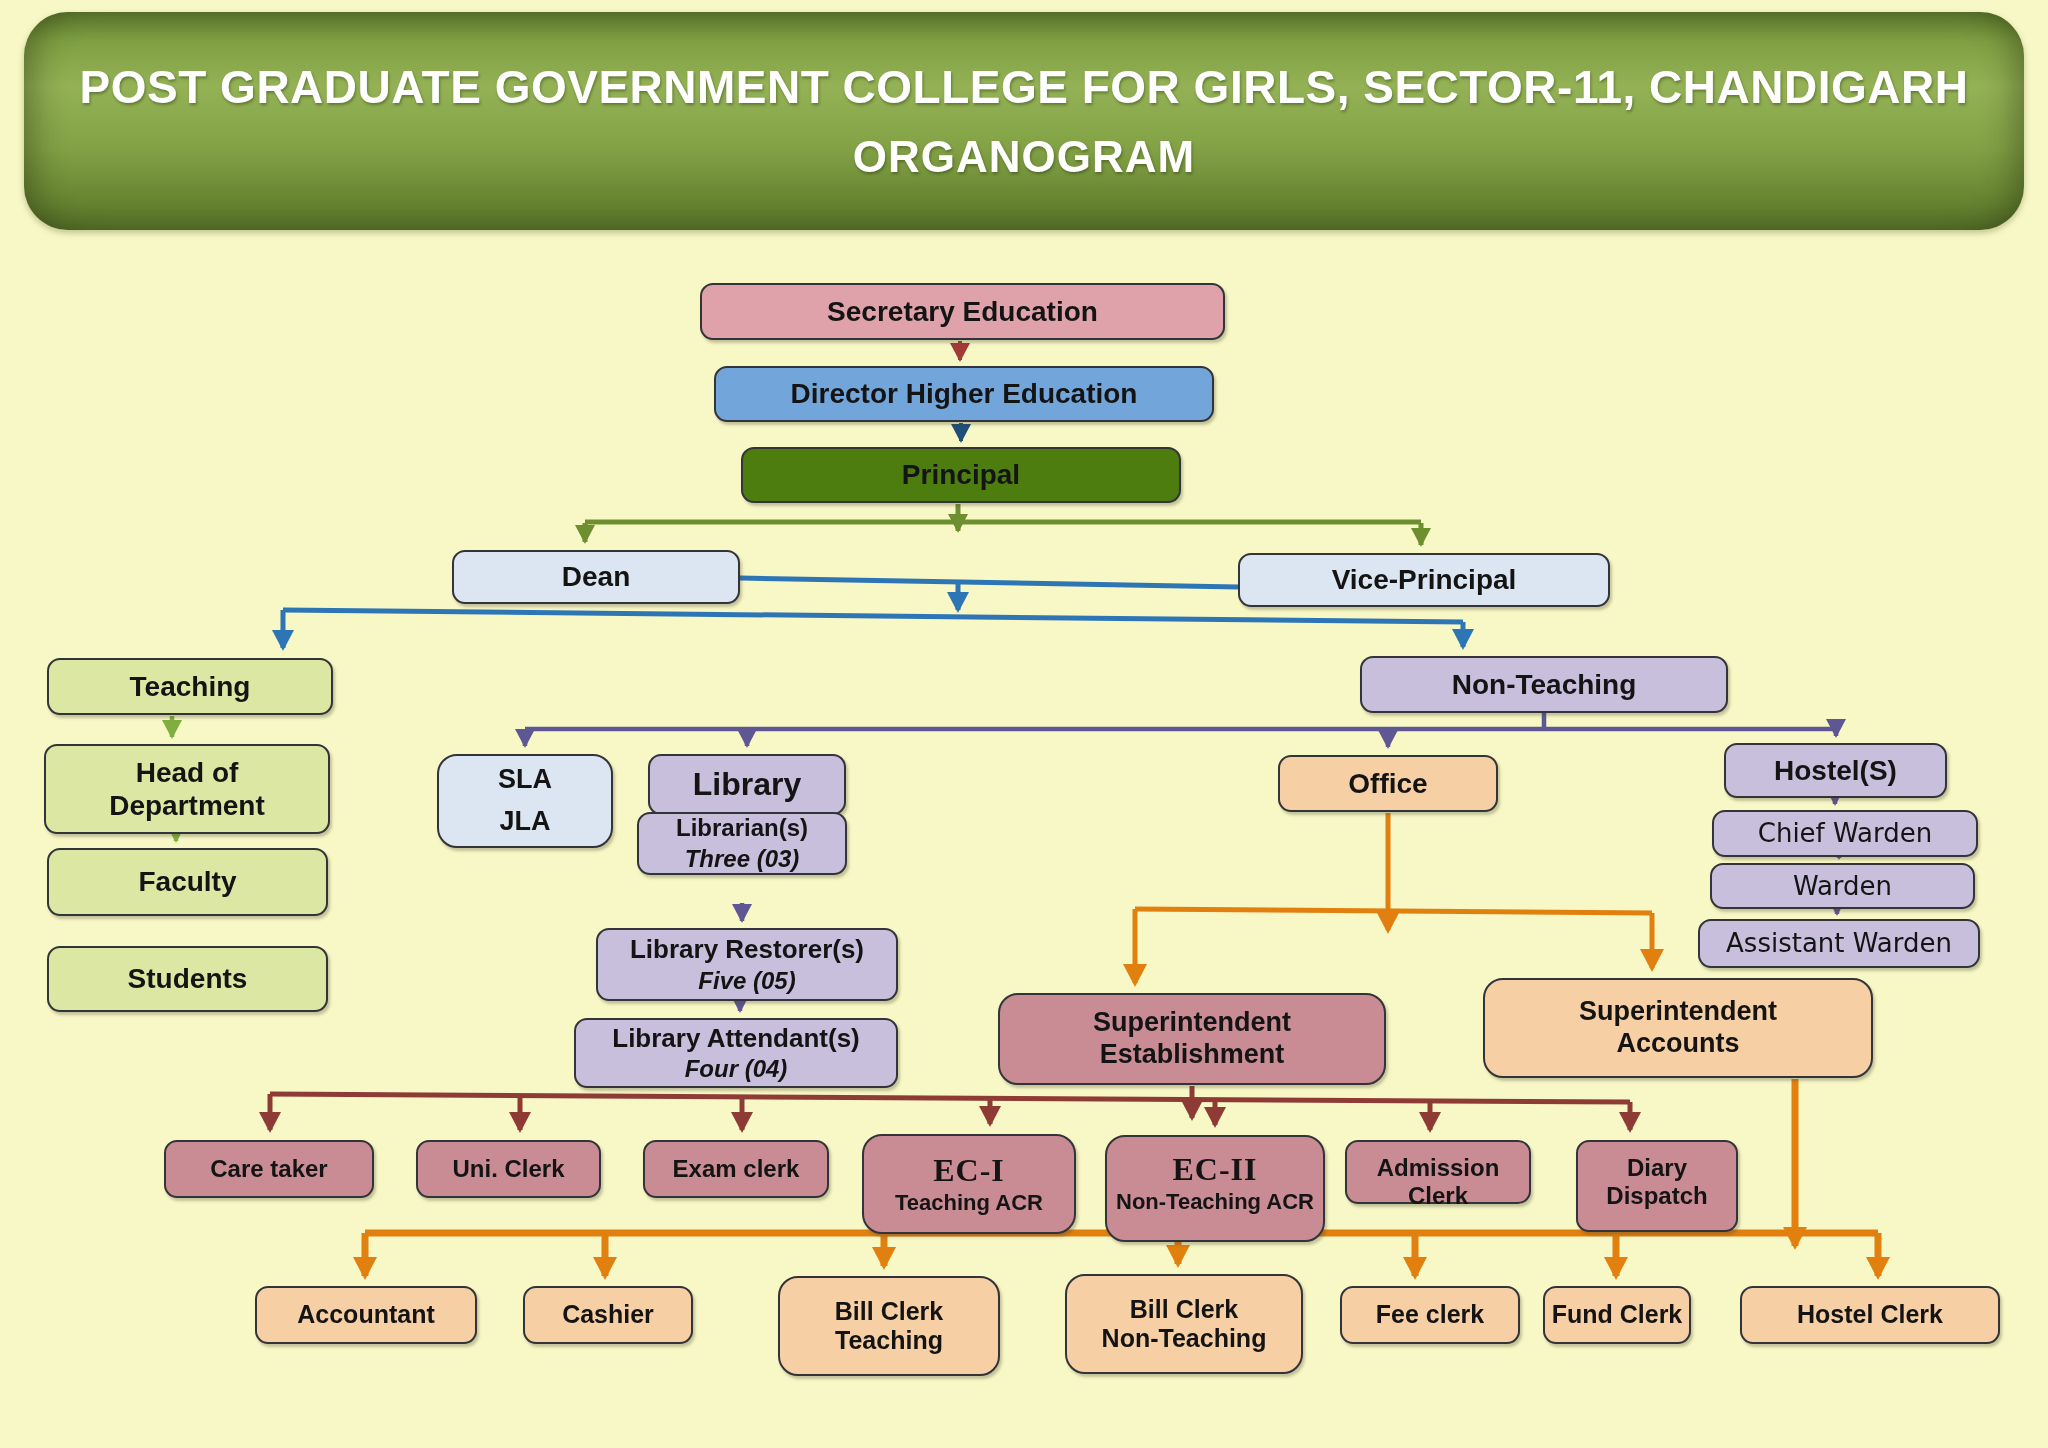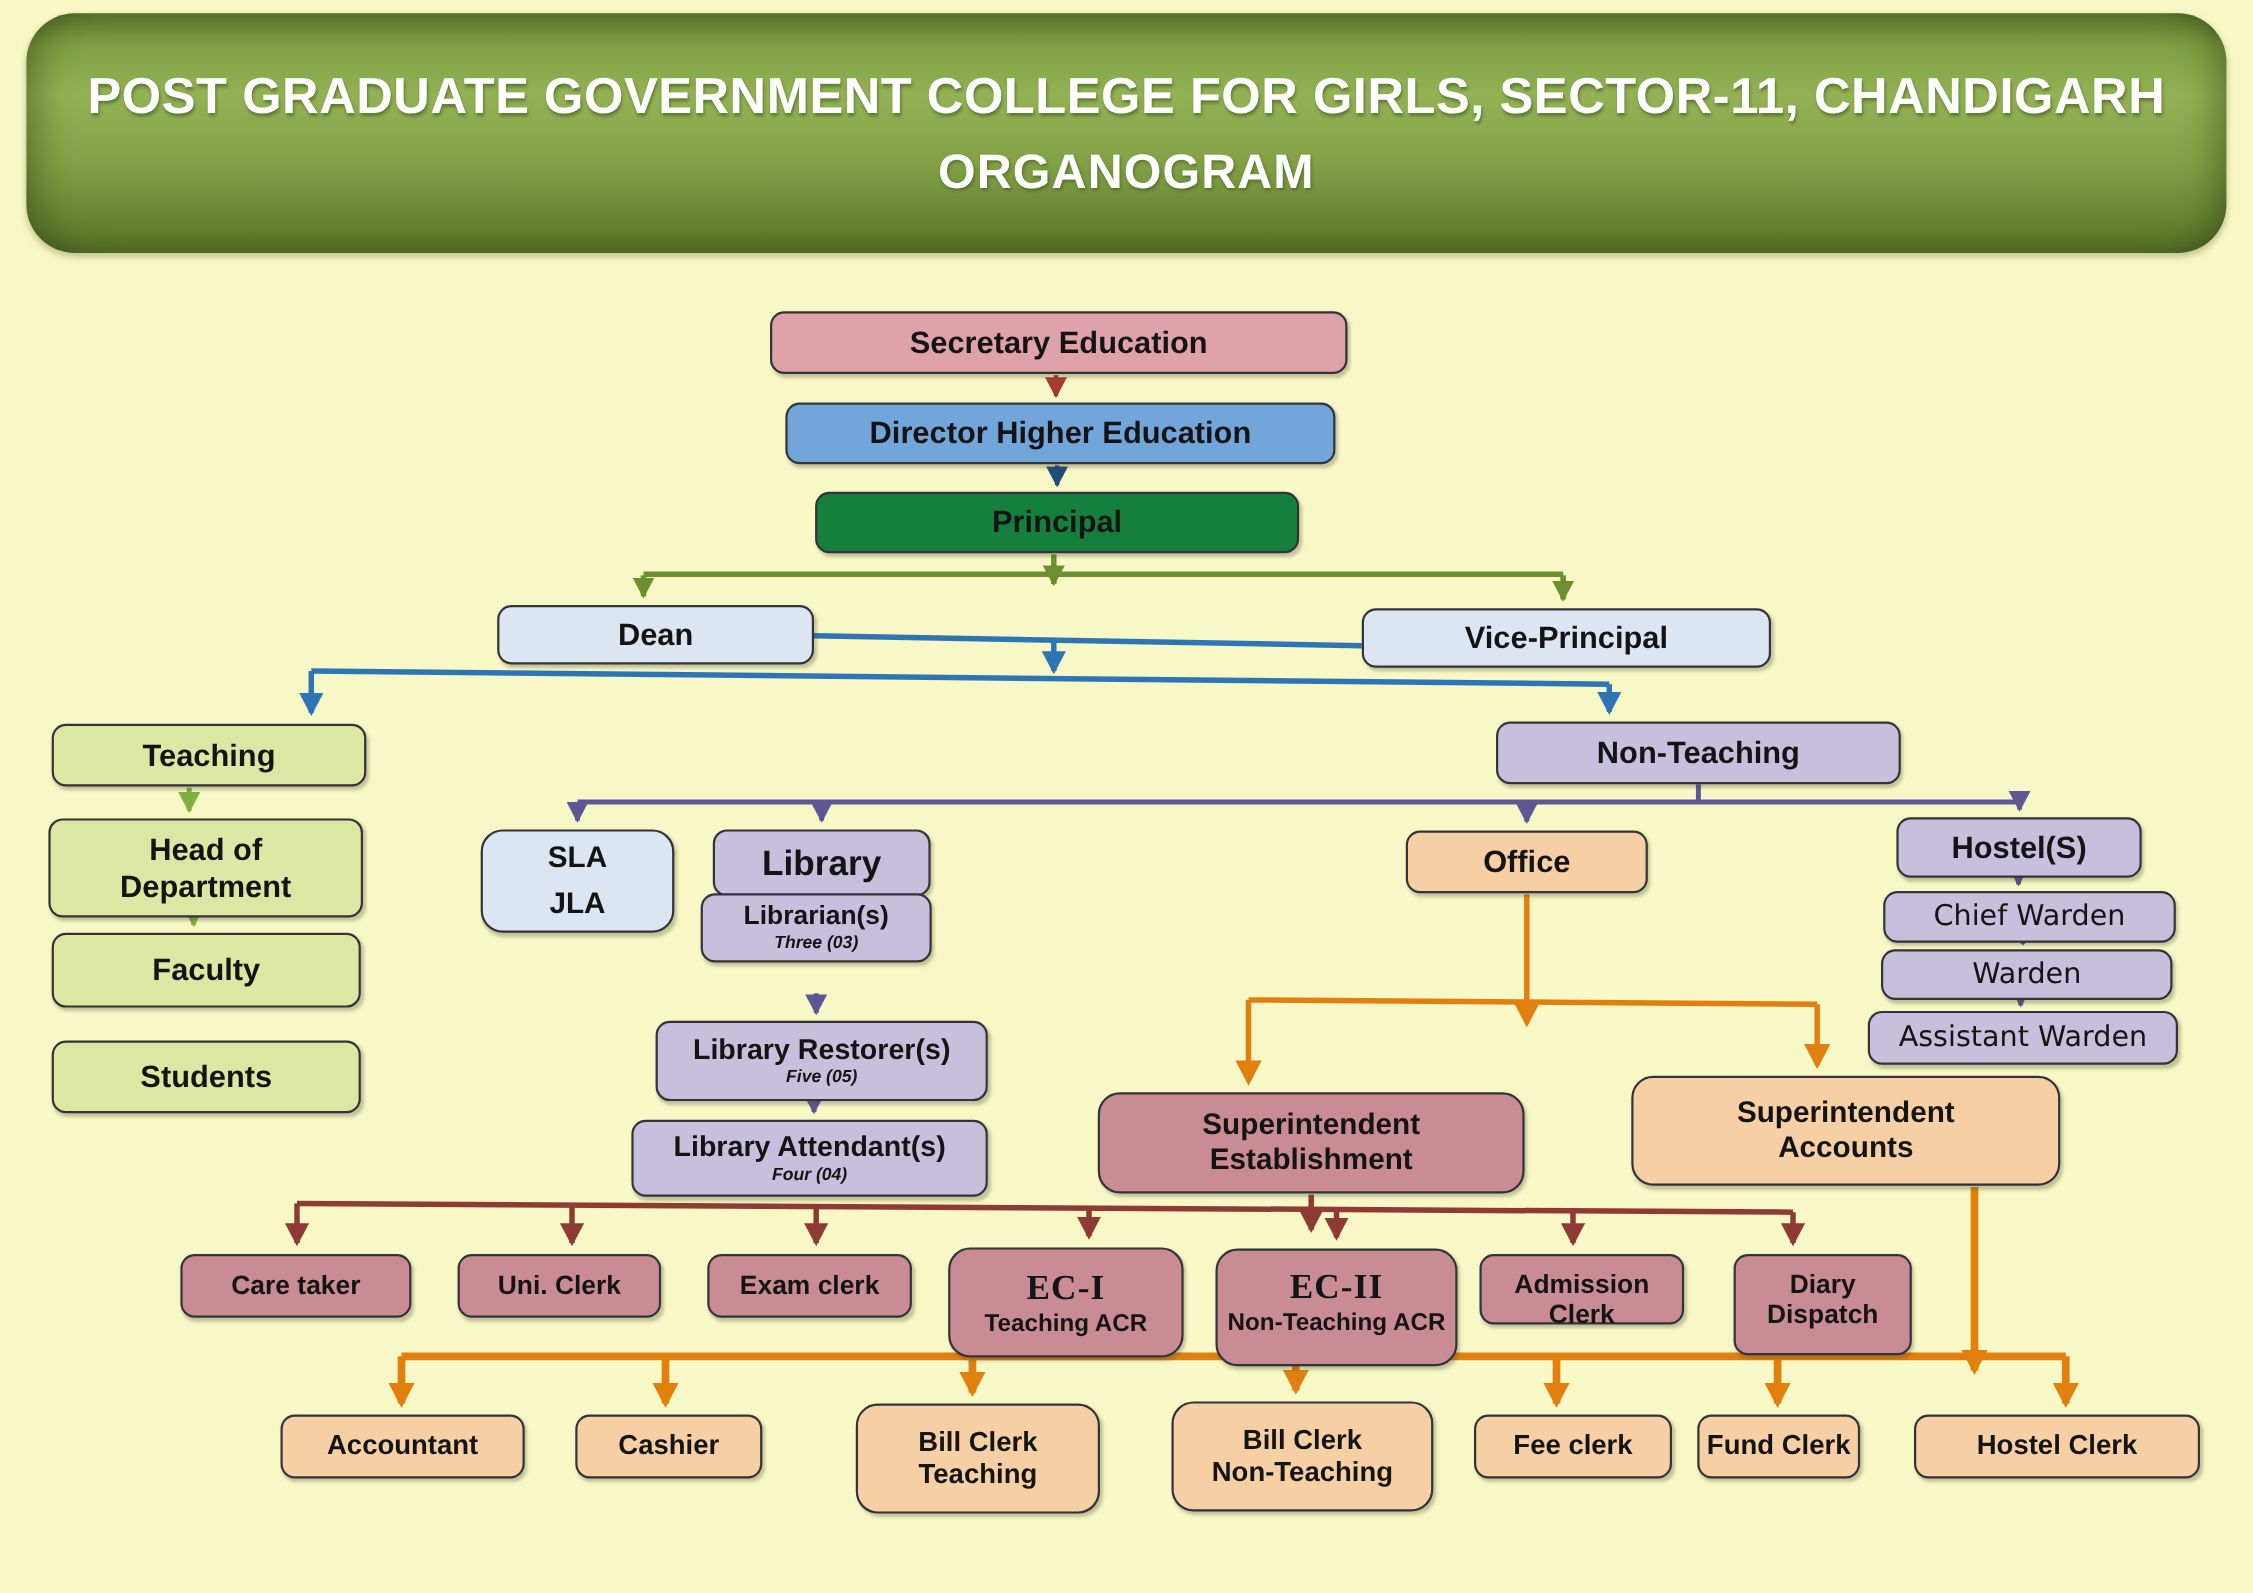--- a/index.html
+++ b/index.html
@@ -16,30 +16,30 @@
   .banner .l1{font-size:46px;letter-spacing:.5px;text-shadow:1px 2px 3px rgba(40,55,15,.45);white-space:nowrap;}
   .banner .l2{font-size:44px;letter-spacing:1px;text-shadow:1px 2px 3px rgba(40,55,15,.45);}
 
   .node{position:absolute;box-sizing:border-box;border:2px solid #33333a;border-radius:13px;
         display:flex;flex-direction:column;align-items:center;justify-content:center;text-align:center;
         font-weight:700;color:#141414;line-height:1.18;
         box-shadow:2px 3px 3px rgba(70,70,50,.30);}
   .node span{display:block;}
   .c-pink {background:#dfa2ab;}
   .c-blue {background:#72a5da;}
-  .c-sage {background:#15803d;}
+  .c-sage {background:#4d7c0f;}
   .c-pale {background:#dce6f2;}
   .c-lime {background:#dbe7a2;}
   .c-lav  {background:#c8bfdc;}
   .c-peach{background:#f6cfa5;}
   .c-rose {background:#ca8c94;}
 
   .fs28{font-size:28px;} .fs27{font-size:27px;} .fs32{font-size:32px;}
   .fs24{font-size:24px;} .fs26{font-size:26px;} .fs25{font-size:25px;}
-  .sub{font-weight:700;font-style:italic;font-size:16px;margin-top:2px;}
+  .sub{font-weight:700;font-style:italic;font-size:24px;margin-top:2px;}
   .serif{font-family:"Liberation Serif",serif;font-size:32px;letter-spacing:1px;}
   .ecsub{font-size:22px;}
   .reg{font-weight:400;font-family:"DejaVu Sans",sans-serif;font-size:26px;}
   .top{justify-content:flex-start;padding-top:12px;}
   .r20{border-radius:20px;}
   .gap6 span{margin:5px 12px;}
 </style>
 </head>
 <body>
 

